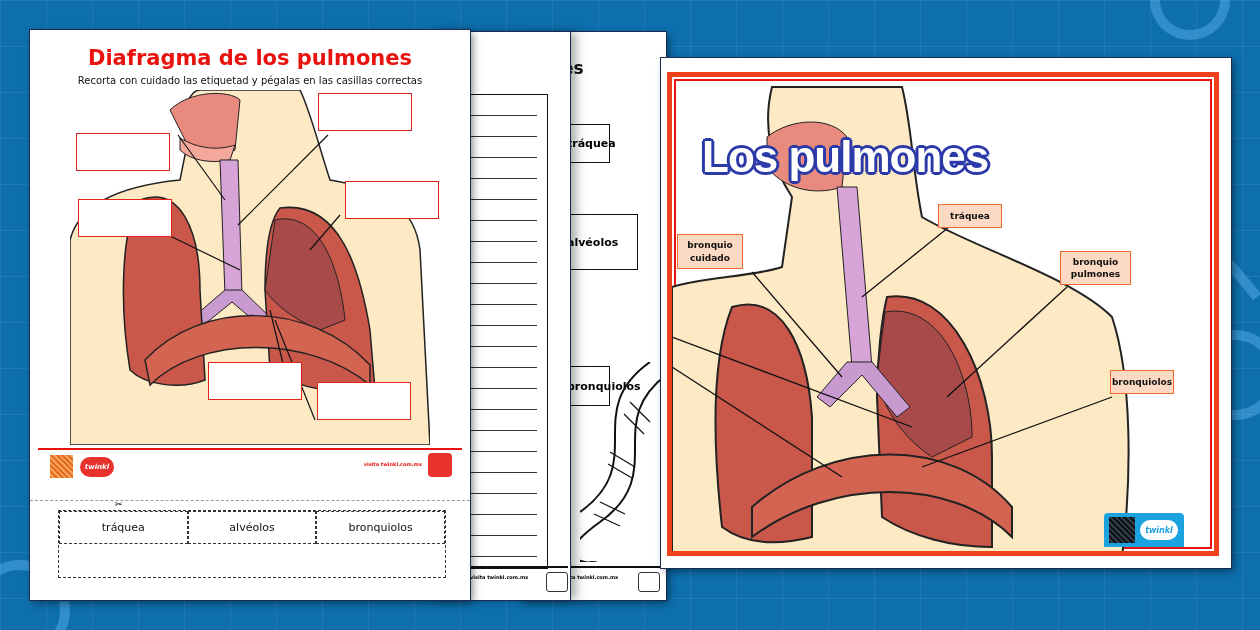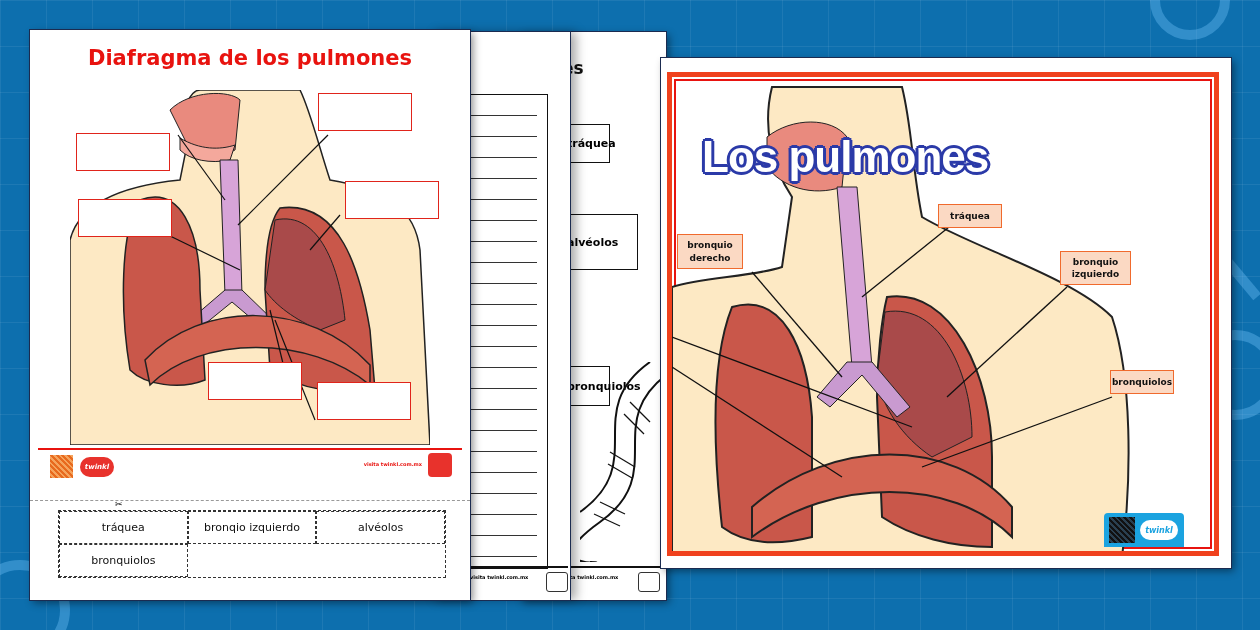--- a/index.html
+++ b/index.html
@@ -112,20 +112,21 @@
       <i></i>
   </div>
   <div class="s2-footer">
     <span>visita twinkl.com.mx</span>
     <div class="mini-logo"></div>
   </div>
 </div>
 
 <div class="sheet" id="sheet1">
   <div class="ws-title">Diafragma de los pulmones</div>
+  <div class="ws-sub">Recorta con cuidado las etiquetad y pégalas en las casillas correctas</div>
 
   <svg class="ws-figure" viewBox="0 0 360 355">
     <path d="M0 355 L0 150 C10 110 60 95 110 90 L120 40 C110 20 120 0 130 0 L230 0 C240 20 250 60 260 90 C320 100 345 120 350 160 L360 355 Z" fill="#fde9c4" stroke="#222" stroke-width="1.5"></path>
     <path d="M100 20 C120 0 160 0 170 10 L165 60 C145 70 120 60 115 50 Z" fill="#e98a7e" stroke="#222"></path>
     <path d="M110 48 C130 60 150 60 165 55 L160 70 C140 74 120 70 110 60 Z" fill="#f4a89c" stroke="#222"></path>
     <path d="M150 70 L168 70 L172 205 L155 205 Z" fill="#d7a4d8" stroke="#222"></path>
     <path d="M155 200 L120 230 L130 238 L162 212 L195 240 L205 232 L172 200 Z" fill="#c99ad0" stroke="#222"></path>
     <path d="M70 110 C110 95 130 140 130 200 L135 290 C110 300 75 295 60 280 C50 220 50 140 70 110 Z" fill="#c9574a" stroke="#222" stroke-width="1.5"></path>
     <path d="M210 118 C270 110 290 180 300 240 L305 300 C270 305 230 300 200 280 L195 200 C195 160 200 130 210 118 Z" fill="#c9574a" stroke="#222" stroke-width="1.5"></path>
     <path d="M205 130 C250 120 270 180 275 230 L250 240 C225 230 205 215 195 200 Z" fill="#a94a4a" stroke="#222"></path>
@@ -149,21 +150,20 @@
   <div class="ws-footer-line"></div>
   <div class="qr" style="left:20px;top:425px;width:23px;height:23px;"></div>
   <div class="twinkl-pill" style="left:50px;top:427px;width:34px;height:20px;font-size:7px;">twinkl</div>
   <div class="ws-url">visita twinkl.com.mx</div>
   <div class="twinkl-pill" style="left:398px;top:423px;width:24px;height:24px;border-radius:4px;"></div>
 
   <div class="ws-cut-line"></div>
   <div class="scissor">✂</div>
   <div class="labels-grid">
     <div>tráquea</div>
-    <div>bronqio izquierdo</div>
     <div>alvéolos</div>
     <div>bronquiolos</div>
   </div>
 </div>
 
 <div class="sheet" id="poster">
   <div class="poster-frame">
     <svg style="position:absolute;left:0;top:0;" width="550" height="480" viewBox="0 0 550 480">
       <path d="M0 480 L0 210 C30 200 80 200 110 190 L120 120 C100 90 90 50 100 10 L230 10 C240 50 240 90 250 140 C300 170 400 200 440 240 C460 300 460 400 450 480 Z" fill="#fde9c4" stroke="#222" stroke-width="2"></path>
       <path d="M95 60 C120 40 160 40 175 60 L170 110 C140 120 110 110 95 90 Z" fill="#e98a7e" stroke="#222"></path>
@@ -181,25 +181,25 @@
         <line x1="0" y1="260" x2="240" y2="350"></line>
         <line x1="0" y1="290" x2="170" y2="400"></line>
       </g>
     </svg>
     <div class="poster-title">Los pulmones</div>
     <div class="p-label" style="left:266px;top:127px;width:64px;height:24px;">
       <span>tráquea</span>
     </div>
     <div class="p-label" style="left:5px;top:157px;width:66px;height:35px;flex-direction:column;">
       <span>bronquio</span>
-      <span>derecho</span>
+      <span>cuidado</span>
     </div>
     <div class="p-label" style="left:388px;top:174px;width:71px;height:34px;flex-direction:column;">
       <span>bronquio</span>
-      <span>izquierdo</span>
+      <span>pulmones</span>
     </div>
     <div class="p-label" style="left:438px;top:293px;width:64px;height:24px;">
       <span>bronquiolos</span>
     </div>
     <div class="p-badge">
       <div class="qr2"></div>
       <div class="cloud">twinkl</div>
     </div>
   </div>
 </div>

